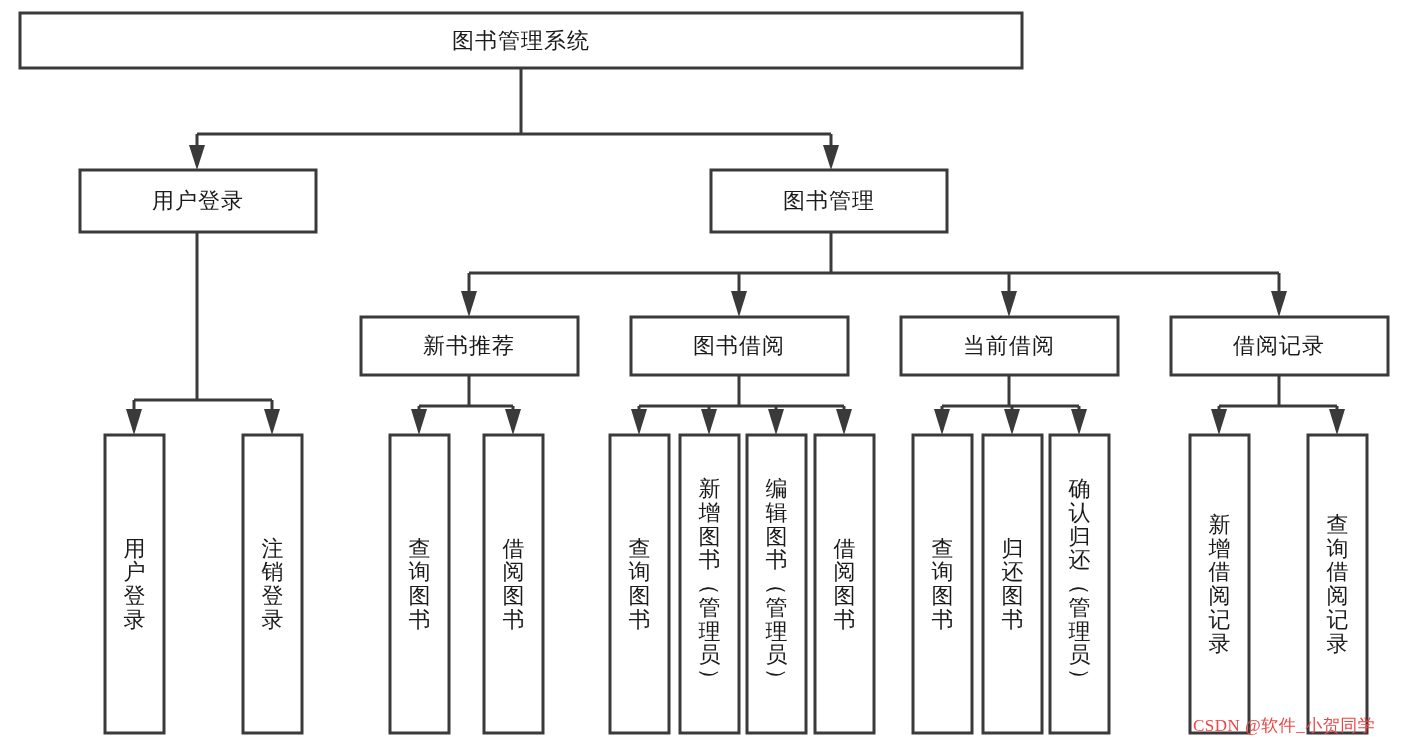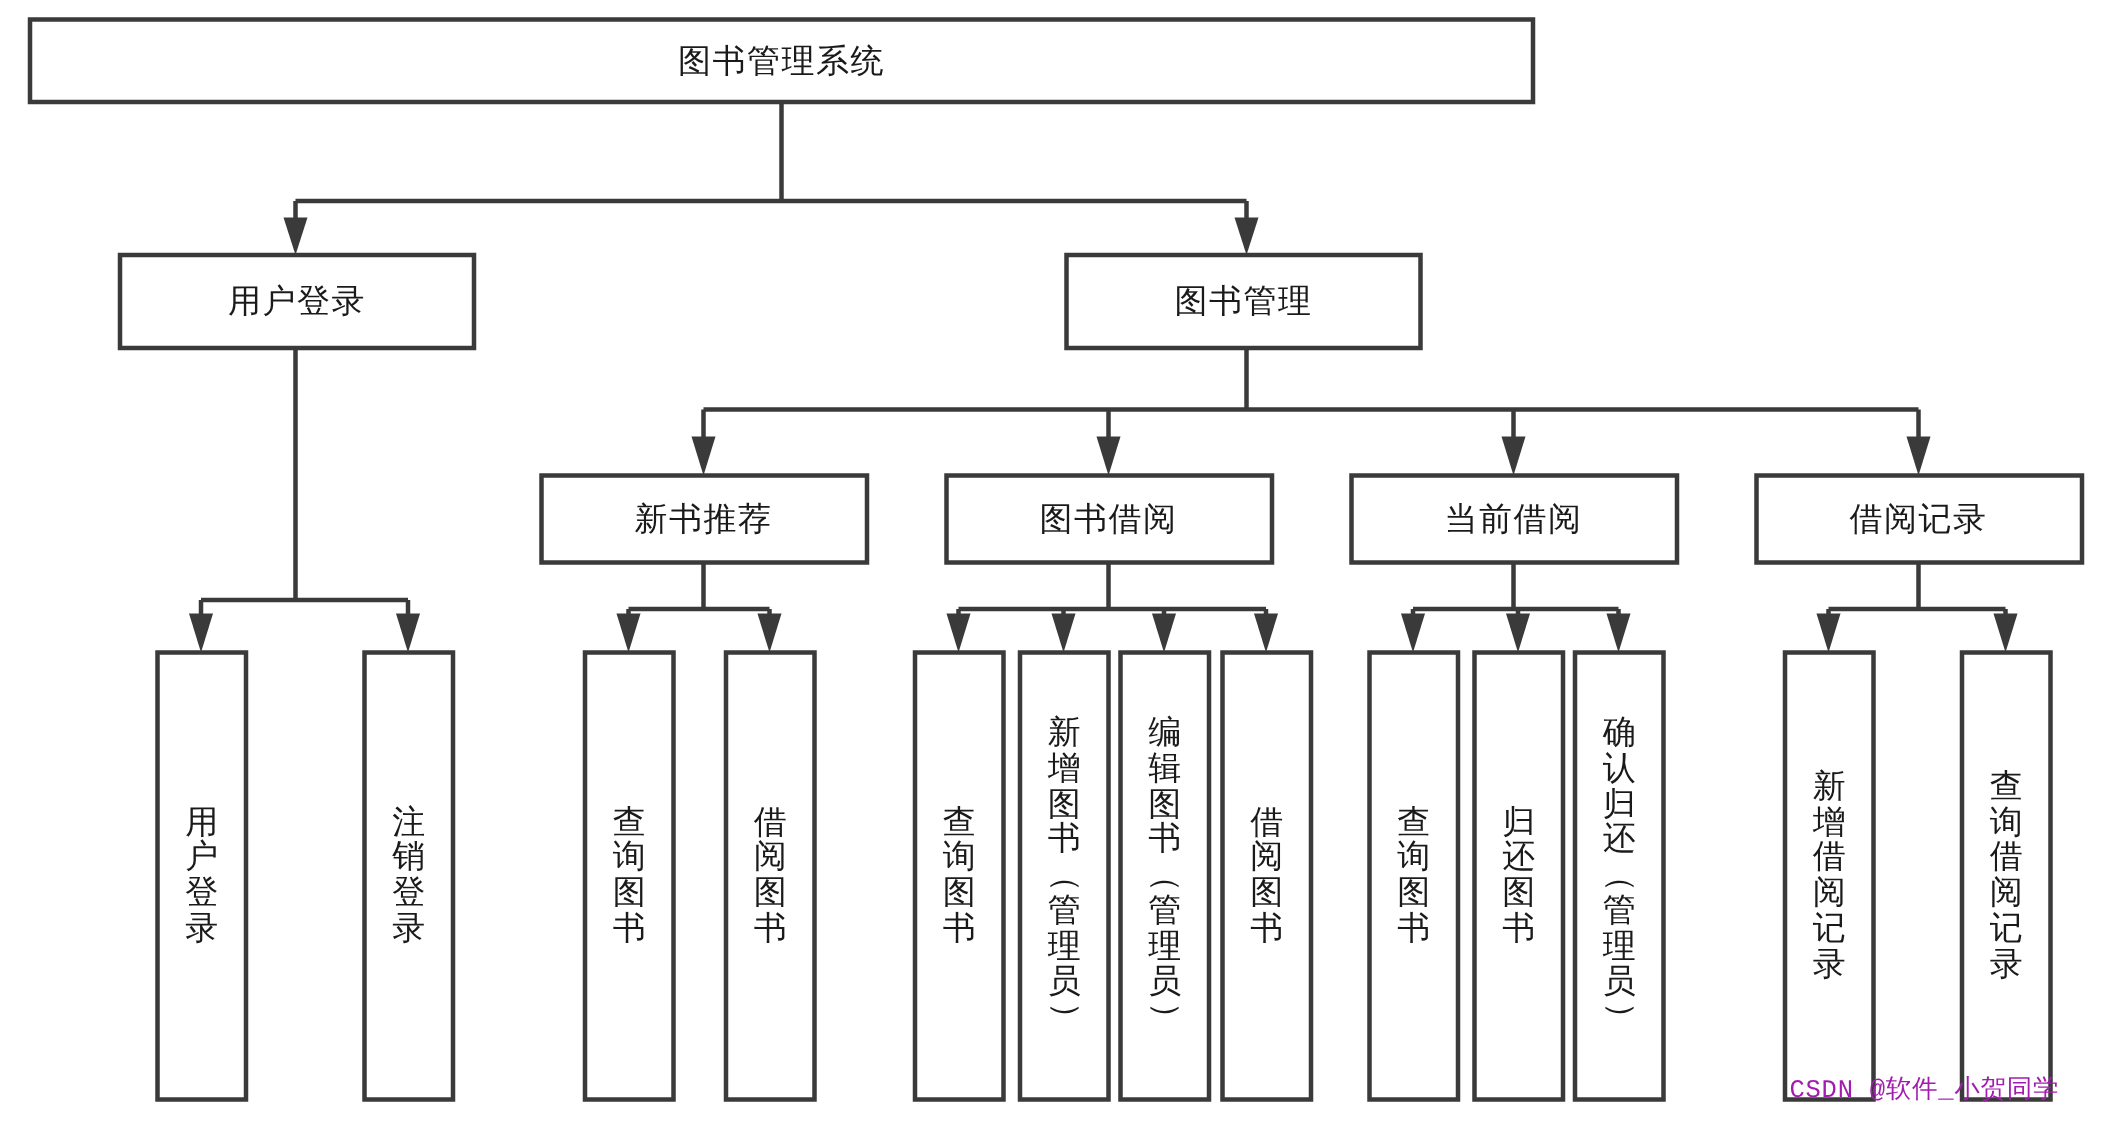--- a/index.html
+++ b/index.html
@@ -66,23 +66,23 @@
   .vert-char {
     display: block;
   }
   .vert-char.rot {
     transform: rotate(90deg);
   }
   .watermark {
     position: absolute;
     left: 1193px;
     top: 714px;
-    font-family: Liberation Mono, monospace;
+    font-family: Liberation Serif, serif;
     font-size: 17px;
-    color: #a21caf;
+    color: #ef4444;
     white-space: nowrap;
     letter-spacing: 0.5px;
     text-align: right;
   }
 </style>
 </head>
 <body>
 
 <div id="diagram-root">
 

